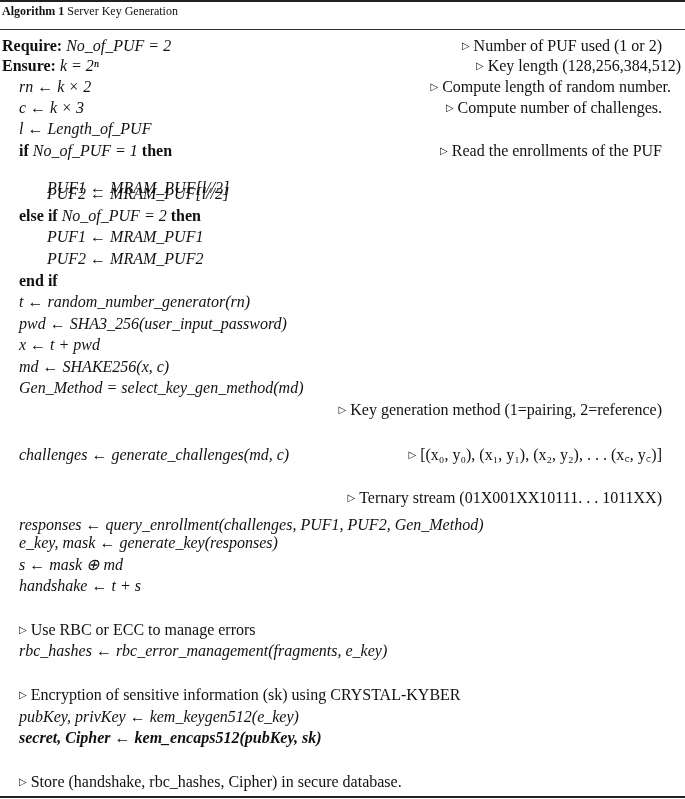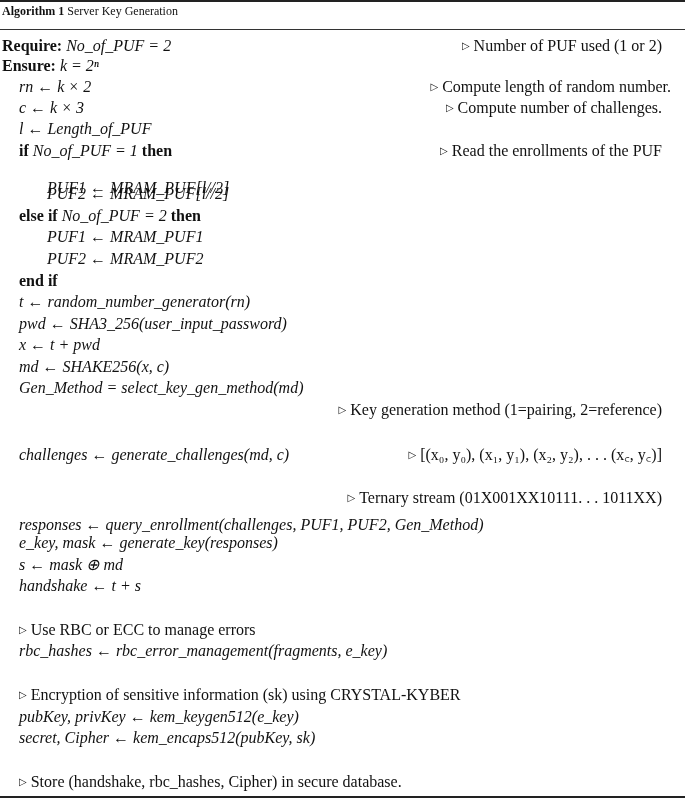--- a/index.html
+++ b/index.html
@@ -41,20 +41,21 @@
     <span>Server Key Generation</span>
   </div>
   <div class="rule-mid"></div>
   <div id="lines">
       <div class="line" style="top: 36px;">
         <div class="code ind0"><span class="kw">Require: </span><span class="it">No_of_PUF = 2</span></div>
         <div class="cmt"><span class="tri">▷</span><span>Number of PUF used (1 or 2)</span></div>
       </div>
       <div class="line" style="top: 56px; padding-left: 19px;">
         <div class="code ind0"><span class="kw">Ensure: </span><span class="it">k = 2ⁿ</span></div>
+        <div class="cmt"><span class="tri">▷</span><span>Key length (128,256,384,512)</span></div>
       </div>
       <div class="line" style="top: 77px; padding-left: 9px;">
         <div class="code ind1"><span class="it">rn ← k × 2</span></div>
         <div class="cmt"><span class="tri">▷</span><span>Compute length of random number.</span></div>
       </div>
       <div class="line" style="top: 98px;">
         <div class="code ind1"><span class="it">c ← k × 3</span></div>
         <div class="cmt"><span class="tri">▷</span><span>Compute number of challenges.</span></div>
       </div>
       <div class="line" style="top: 119px;">
@@ -126,21 +127,21 @@
       </div>
       <div class="line" style="top: 641px;">
         <div class="code ind1"><span class="it">rbc_hashes ← rbc_error_management(fragments, e_key)</span></div>
       </div>
       <div class="line" style="top: 685px;">
         <div class="code ind1"><span class="lead-tri">▷</span><span>Encryption of sensitive information (sk) using CRYSTAL-KYBER</span></div>
       </div>
       <div class="line" style="top: 707px; text-decoration: underline;">
         <div class="code ind1"><span class="it">pubKey, privKey ← kem_keygen512(e_key)</span></div>
       </div>
-      <div class="line" style="top: 728px;">
+      <div class="line" style="top: 728px; font-weight: bold;">
         <div class="code ind1"><span class="it">secret, Cipher ← kem_encaps512(pubKey, sk)</span></div>
       </div>
       <div class="line" style="top: 772px;">
         <div class="code ind1"><span class="lead-tri">▷</span><span>Store (handshake, rbc_hashes, Cipher) in secure database.</span></div>
       </div>
     </div>
   <div class="rule-bot"></div>
 </div>
 
 </body></html>

